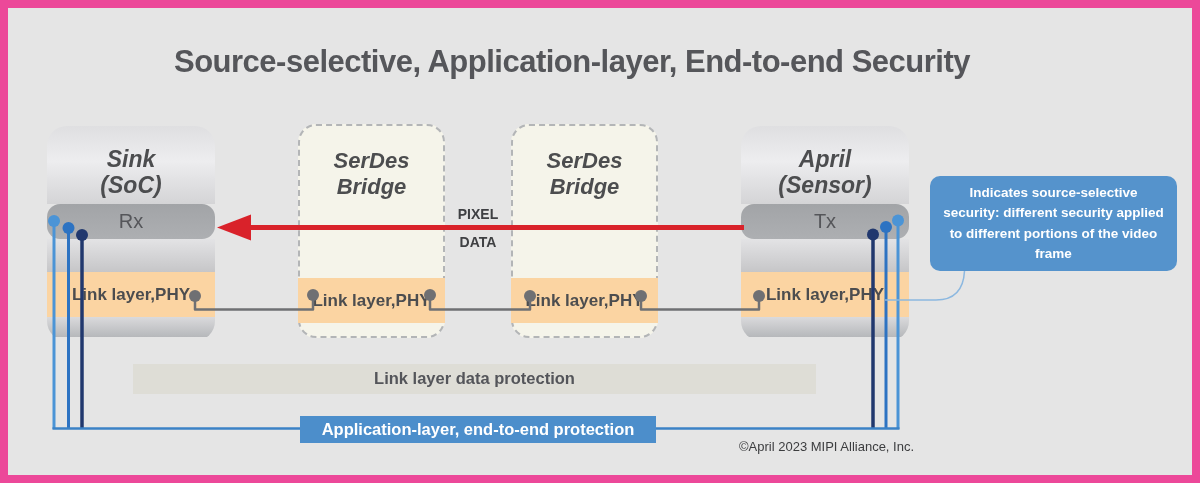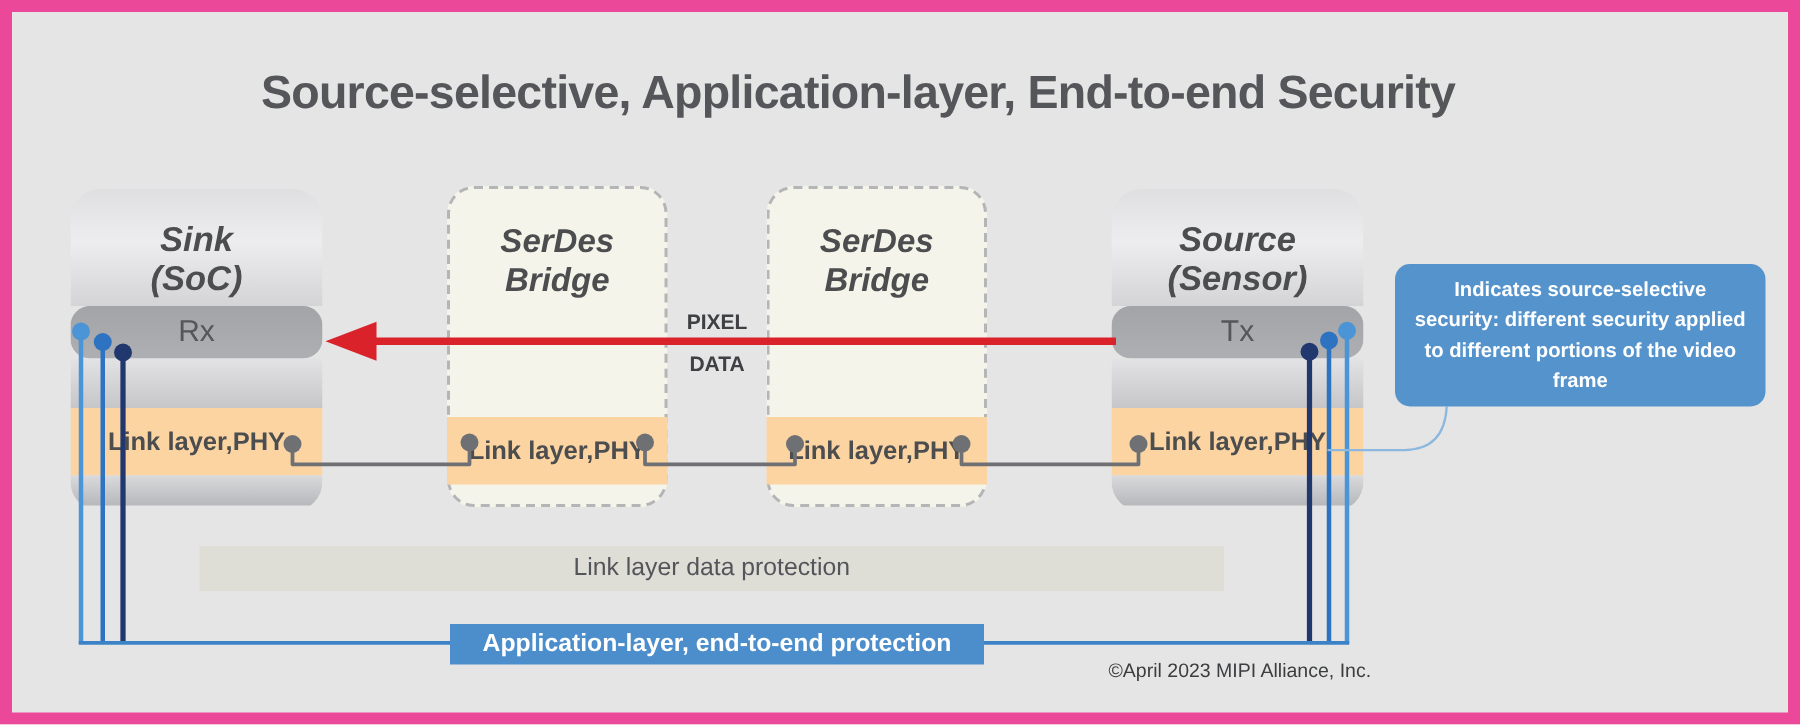--- a/index.html
+++ b/index.html
@@ -49,21 +49,21 @@
   .bridge .link-band{position:absolute;left:-2px;right:-2px;top:152px;}
   
   .arrow-label{
     position:absolute;left:437px;width:66px;text-align:center;
     font-size:14px;font-weight:700;color:#3f4043;
   }
   
   .bar-gray{
     position:absolute;left:125px;top:356px;width:683px;height:30px;
     background:var(--bar_gray,#deddd6);text-align:center;line-height:29px;
-    font-size:16.5px;font-weight:400;color:#54555a;z-index:6;
+    font-size:16.5px;font-weight:700;color:#54555a;z-index:6;
   }
   .bar-blue{
     position:absolute;left:292px;top:408px;width:356px;height:27px;
     background:var(--bar_blue,#4c8ecb);text-align:center;line-height:27px;
     font-size:16.5px;font-weight:700;color:#fff;z-index:6;
   }
   .callout{
     position:absolute;left:922px;top:168px;width:247px;height:95px;
     box-sizing:border-box;padding:6px 13px;background:var(--callout_blue,#5593cc);
     display:flex;align-items:center;justify-content:center;text-align:center;
@@ -117,21 +117,21 @@
     </div>
     <div class="link-band">
       <div>Link layer,</div>
       <div>PHY</div>
     </div>
   </div>
 
   <div class="node" style="left:733px;">
     <div class="head">
       <div class="node-title">
-        <div>Source</div>
+        <div>April</div>
         <div>(Sensor)</div>
       </div>
     </div>
     <div class="port-band">
       <span>Tx</span>
     </div>
     <div class="mid-band"></div>
     <div class="link-band">
       <div>Link layer,</div>
       <div>PHY</div>

